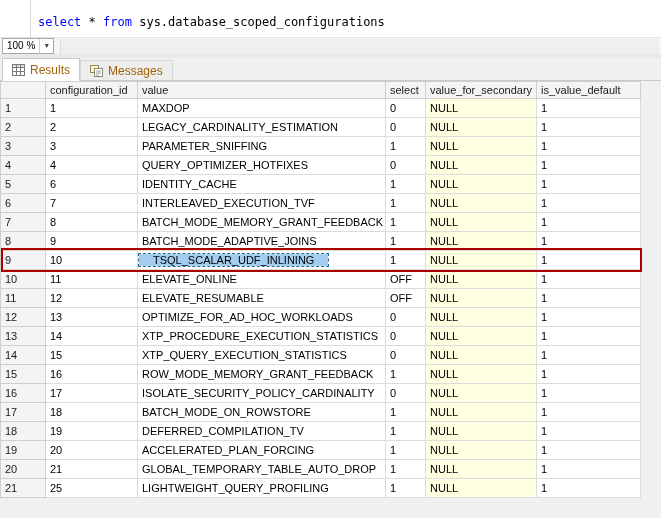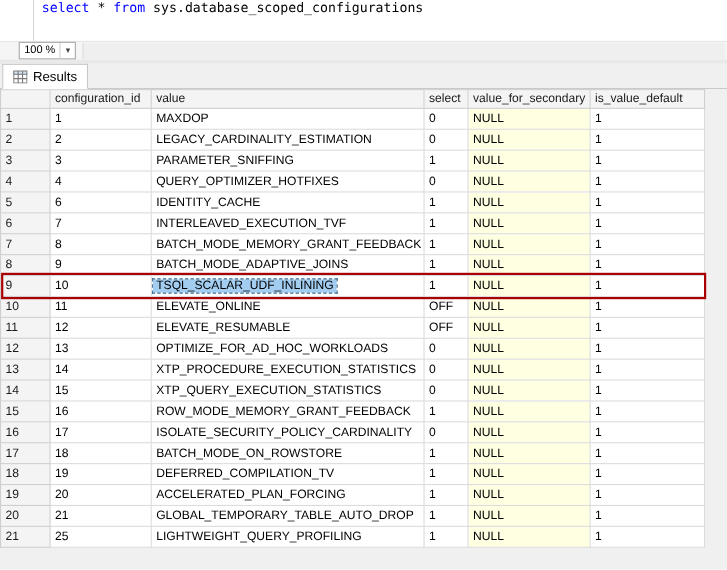--- a/index.html
+++ b/index.html
@@ -6,51 +6,51 @@
   html, body { margin: 0; padding: 0; }
   body {
     width: 661px; height: 518px; overflow: hidden; position: relative;
     background: #ffffff; font-family: "Liberation Sans", sans-serif;
     color: #000;
   }
 
   
   .editor { height: 37px; position: relative; background: #fff; }
   .gutter { position: absolute; left: 0; top: 0; bottom: 0; width: 31px; border-right: 1px solid #d8d8d8; background: #fff; }
-  .code-line { position: absolute; left: 38px; top: 0; font: 12px "DejaVu Sans Mono", monospace; white-space: pre; color: #000; }
+  .code-line { position: absolute; left: 38px; top: 15px; font: 12px "DejaVu Sans Mono", monospace; white-space: pre; color: #000; }
   .kw { color: var(--keyword-blue, #0000ff); }
 
   
   .statusbar { height: 17px; display: flex; align-items: center; background: #f5f5f5; border-top: 1px solid #e3e3e3; }
-  .zoom-combo { display: flex; align-items: stretch; height: 16px; margin-left: 17px; background: #fff; border: 1px solid #a8a8a8; font-size: 10px; }
+  .zoom-combo { display: flex; align-items: stretch; height: 16px; margin-left: 2px; background: #fff; border: 1px solid #a8a8a8; font-size: 10px; }
   .zoom-value { padding: 1px 4px 0 4px; min-width: 33px; }
   .combo-arrow { width: 14px; text-align: center; font-size: 8px; color: #444; border-left: 1px solid #d0d0d0; line-height: 14px; }
   .hscroll { flex: 1; height: 15px; margin: 0 2px 0 6px; background: #efefef; border-left: 1px solid #dcdcdc; }
 
   .splitter { height: 4px; background: #e9e9e9; }
 
   
   .tabstrip { height: 23px; background: #f0f0f0; display: flex; align-items: stretch; padding-left: 2px; border-bottom: 1px solid #c9c9c9; position: relative; }
-  .tab { display: flex; align-items: center; gap: 5px; padding: 0 9px; font-size: 12px; color: #000000; border: 1px solid transparent; cursor: default; }
+  .tab { display: flex; align-items: center; gap: 5px; padding: 0 9px; font-size: 12px; color: #a16207; border: 1px solid transparent; cursor: default; }
   .tab.active { background: #fff; border-color: #c9c9c9; border-bottom-color: #fff; margin-bottom: -1px; z-index: 2; }
   .tab.inactive { background: #ededed; border-color: #d6d6d6; border-bottom: none; margin-top: 2px; }
   .tab .icon { display: inline-flex; }
 
   
   .grid-area { height: 437px; background: #f0f0f0; position: relative; }
   .grid-wrapper { position: relative; width: 661px; height: 100%; overflow: hidden; }
   table.results { border-collapse: collapse; table-layout: fixed; width: 640px; background: #fff; font-size: 11px; }
   .results th, .results td {
     height: 19px; padding: 0 4px; white-space: nowrap; overflow: hidden;
     border: 1px solid #dcdcdc; font-weight: normal; text-align: left;
   }
   .results thead th { background: #f4f4f4; border-color: #cfcfcf; height: 17px; color: #1a1a1a; }
   .results tbody th.rownum { background: #f4f4f4; border-color: #cfcfcf; color: #1a1a1a; }
   td.null-cell { background: var(--null-cell-bg, #ffffe1); }
-  .cell-selection { display: inline-block; background: var(--selection-bg, #a3cdf0); outline: 1px dashed #39698f; padding: 0 3px; margin-left: -3px; }
+  .cell-selection { display: inline-block; background: var(--selection-bg, #a3cdf0); outline: 1px dashed #39698f; padding: 0 14px; margin-left: -3px; }
   .annotation-box { position: absolute; border: 2px solid var(--annotation-red, #aa0000); left: 1px; width: 641px; pointer-events: none; z-index: 5; }
 </style>
 </head>
 <body>
 
 <div class="app">
 
   <div class="editor">
     <div class="gutter"></div>
     <div class="code-line"><span class="kw">select</span><span> * </span><span class="kw">from</span><span> sys.database_scoped_configurations</span></div>
@@ -71,20 +71,32 @@
       <span class="icon">
         <svg width="13" height="12" viewBox="0 0 13 12">
           <rect x="0.5" y="0.5" width="12" height="11" fill="#ffffff" stroke="#7a7a7a"></rect>
           <rect x="0.5" y="0.5" width="12" height="3" fill="#d6e5f5" stroke="#7a7a7a"></rect>
           <line x1="4.5" y1="0.5" x2="4.5" y2="11.5" stroke="#7a7a7a"></line>
           <line x1="8.5" y1="0.5" x2="8.5" y2="11.5" stroke="#7a7a7a"></line>
           <line x1="0.5" y1="7.5" x2="12.5" y2="7.5" stroke="#7a7a7a"></line>
         </svg>
       </span>
       <span>Results</span>
+    </div>
+    <div class="tab inactive">
+      <span class="icon">
+        <svg width="13" height="12" viewBox="0 0 13 12">
+          <rect x="0.5" y="0.5" width="8" height="7" fill="#fdf6c9" stroke="#8a8a6a"></rect>
+          <rect x="4.5" y="3.5" width="8" height="8" fill="#ffffff" stroke="#8a8a6a"></rect>
+          <line x1="6" y1="6" x2="11" y2="6" stroke="#9a9a9a"></line>
+          <line x1="6" y1="8" x2="11" y2="8" stroke="#9a9a9a"></line>
+          <line x1="6" y1="10" x2="9" y2="10" stroke="#9a9a9a"></line>
+        </svg>
+      </span>
+      <span>Messages</span>
     </div>
   </div>
 
   <div class="grid-area">
     <div class="grid-wrapper">
       <table class="results">
         <colgroup>
           <col style="width:45px">
             <col style="width:92px">
             <col style="width:248px">

